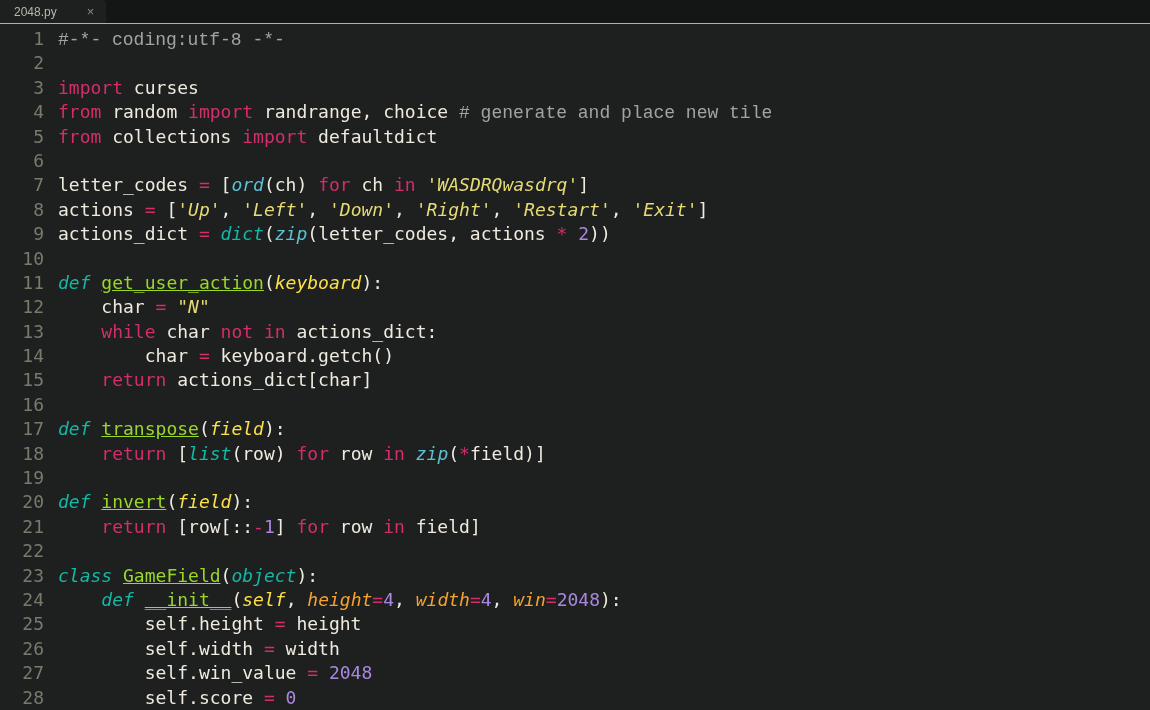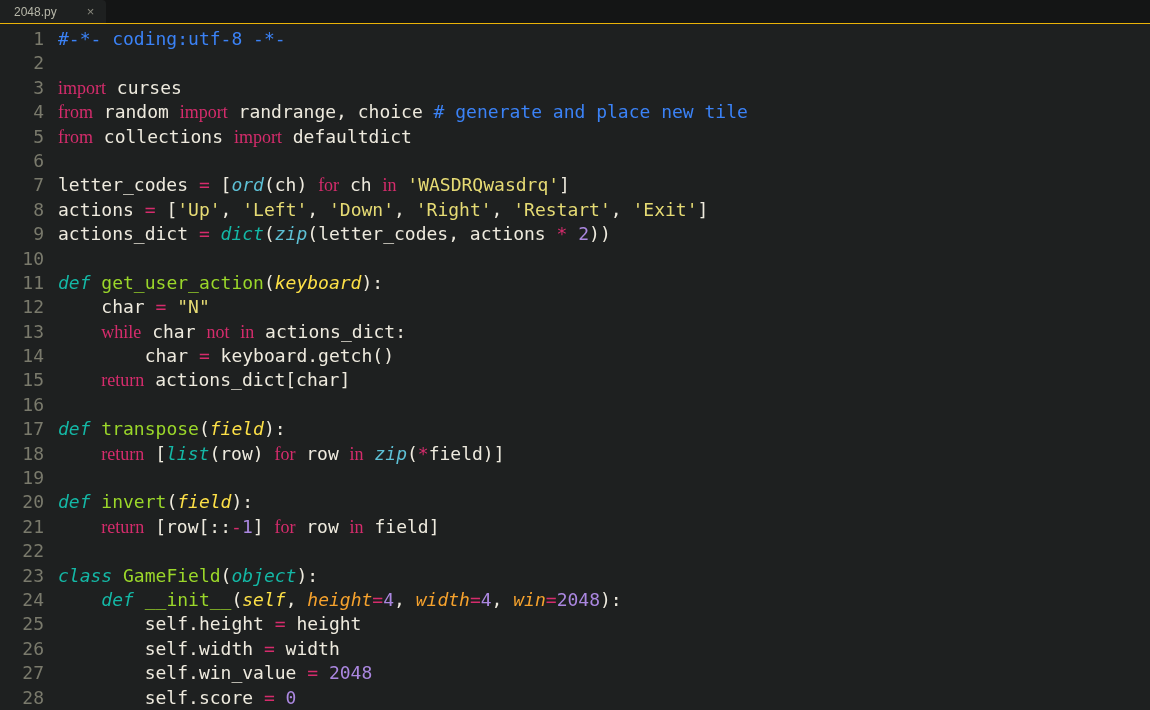--- a/index.html
+++ b/index.html
@@ -48,27 +48,27 @@
     padding-right: 14px;
     color: #7a7a6c;
     user-select: none;
   }
   .code {
     flex: 1;
   }
   .ln { height: 24.4px; }
   .cl { height: 24.4px; }
   
-  .c-comment  { color: #3b82f6; }
-  .c-keyword  { color: #d52c6c; font-family: Liberation Serif, serif; }    
+  .c-comment  { color: #a3a3a3; font-family: Liberation Mono, monospace; }
+  .c-keyword  { color: #d52c6c; }    
   .c-storage  { color: #14b8a6; font-style: italic; } 
   .c-builtin  { color: #5ec1d6; font-style: italic; }   
-  .c-name     { color: #9bd72a; }   
+  .c-name     { color: #9bd72a; text-decoration: underline; }   
   .c-param    { color: #fde047; font-style: italic; } 
-  .c-string   { color: #e6db74; }
+  .c-string   { color: #e6db74; font-style: italic; }
   .c-number   { color: #ab87e0; }
   .c-op       { color: #d52c6c; }   
   .c-default  { color: #eeeade; }
   .c-paramkw  { color: #f6a22d; font-style: italic; }
 </style>
 </head>
 <body>
 
 <div class="tab-bar">
   <div class="tab">

